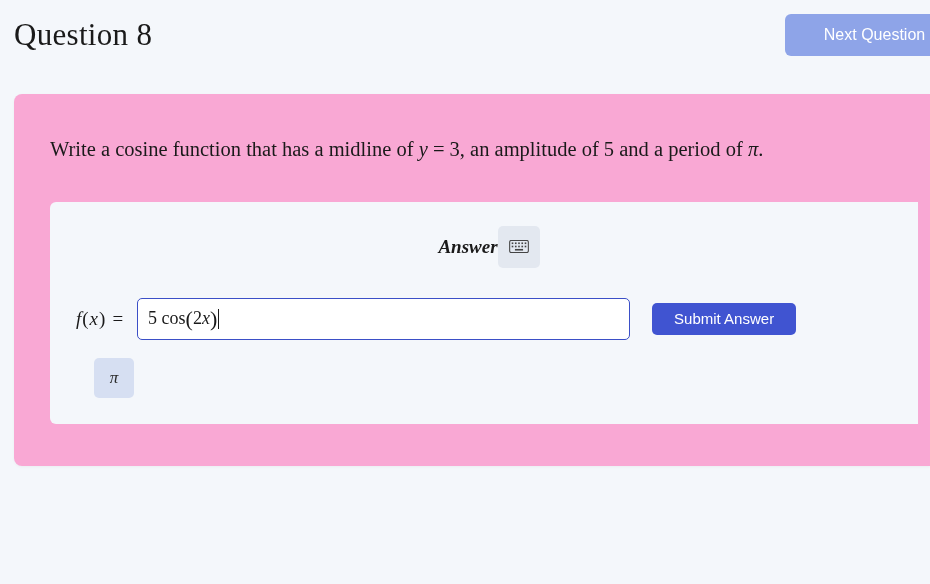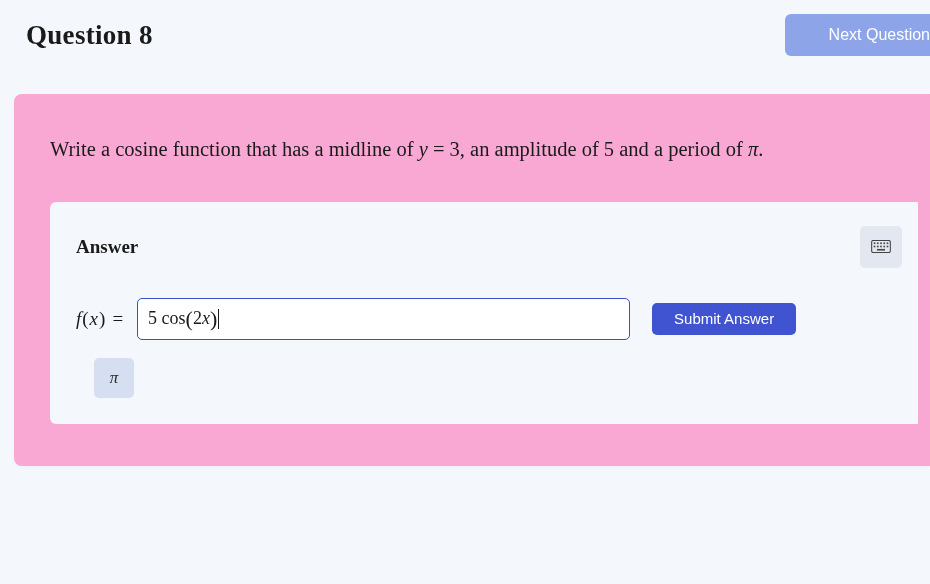--- a/index.html
+++ b/index.html
@@ -10,37 +10,36 @@
       height: 584px;
       overflow: hidden;
     }
     .header {
       display: flex;
       justify-content: space-between;
       align-items: center;
       padding: 14px 0 14px 14px;
     }
     .question-title {
-      font-size: 27px;
-      font-weight: 700;
+      font-size: 31px;
+      font-weight: 400;
       color: #1a1a1a;
       letter-spacing: 0.3px;
-      margin-left: 12px;
     }
     .next-btn {
       background: #8ea4e8;
       color: #ffffff;
       font-family: -apple-system, 'Segoe UI', Arial, sans-serif;
       font-size: 16px;
       border: none;
       border-radius: 6px 0 0 6px;
       padding: 12px 0 12px 34px;
       cursor: pointer;
       width: 145px;
-      text-align: right;
+      text-align: center;
     }
     .card {
       background: #f9a8d4;
       border-radius: 8px 0 0 8px;
       margin: 24px 0 0 14px;
       padding: 38px 12px 42px 36px;
       box-shadow: 0 1px 3px rgba(0,0,0,0.04);
     }
     .prompt {
       font-size: 20.5px;
@@ -52,22 +51,23 @@
     .math-n { font-family: 'Times New Roman', serif; }
     .answer-box {
       background: #f4f7fb;
       border-radius: 6px 0 0 6px;
       margin-top: 34px;
       padding: 24px 16px 26px 26px;
       position: relative;
     }
     .answer-header {
       display: flex;
-      justify-content: space-between;
-      align-items: center;
+      justify-content: center;
+      align-items: center;
+      font-style: italic;
     }
     .answer-label {
       font-weight: 700;
       font-size: 19px;
       color: #1a1a1a;
     }
     .keyboard-btn {
       width: 42px;
       height: 42px;
       background: #e3e8f0;

